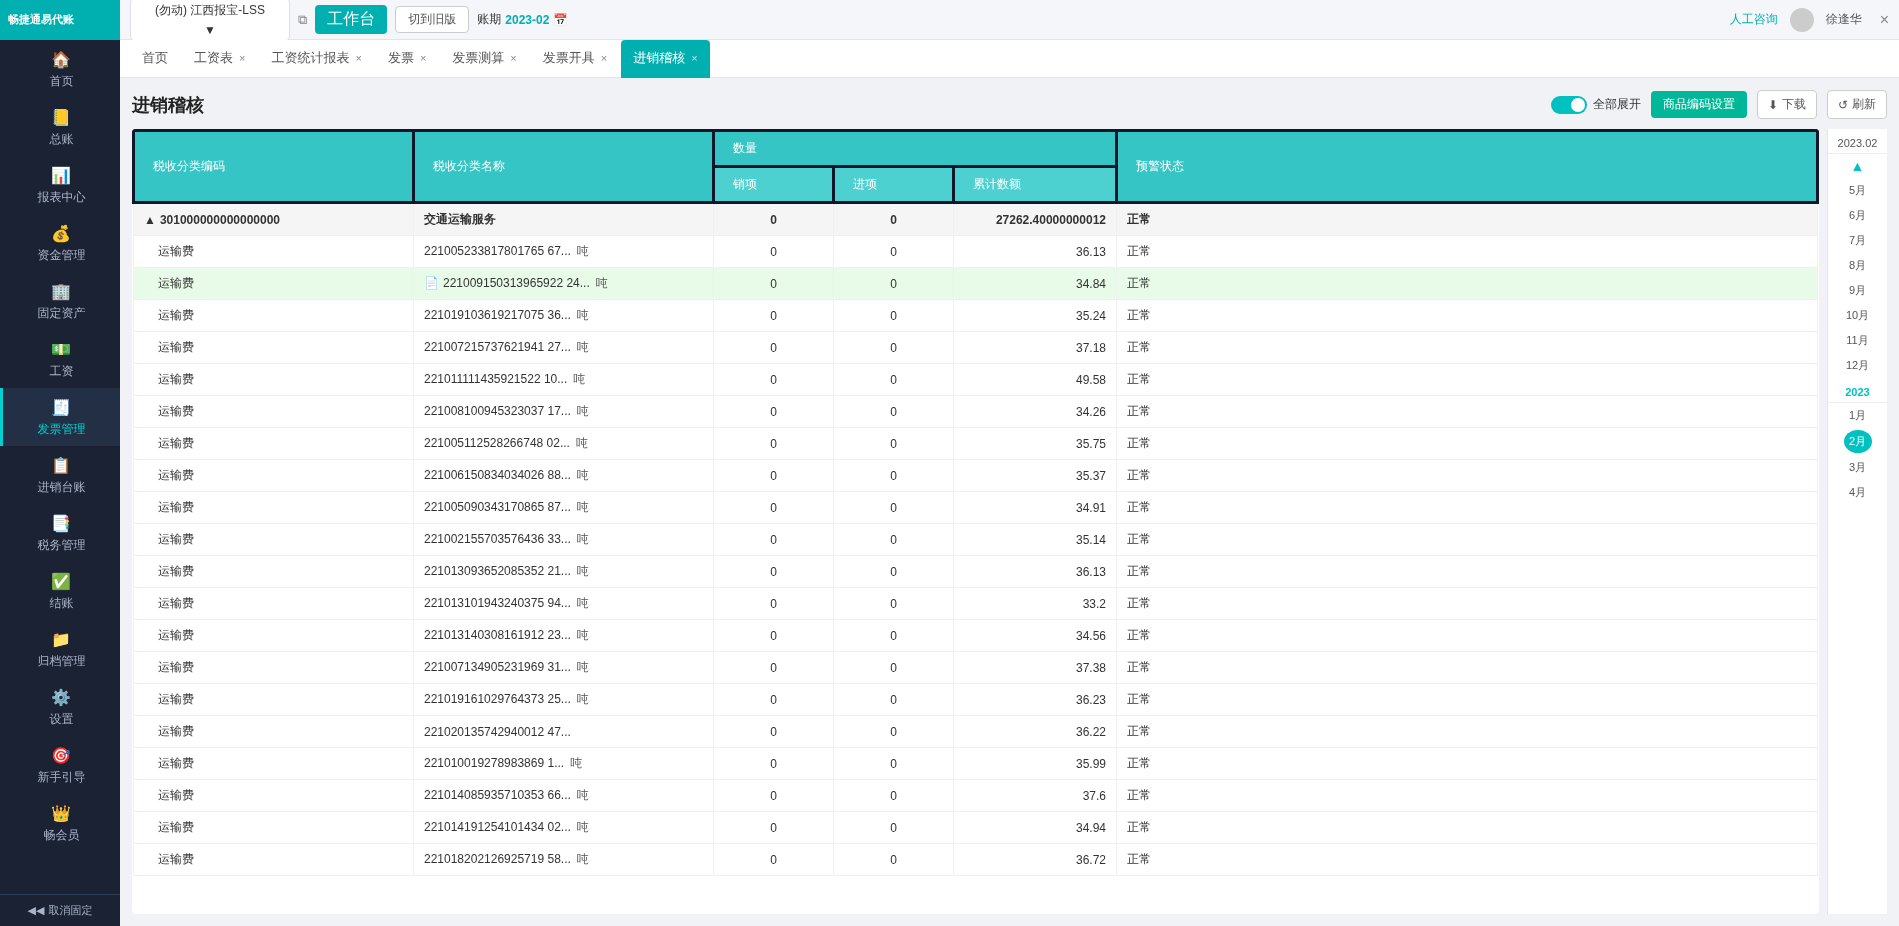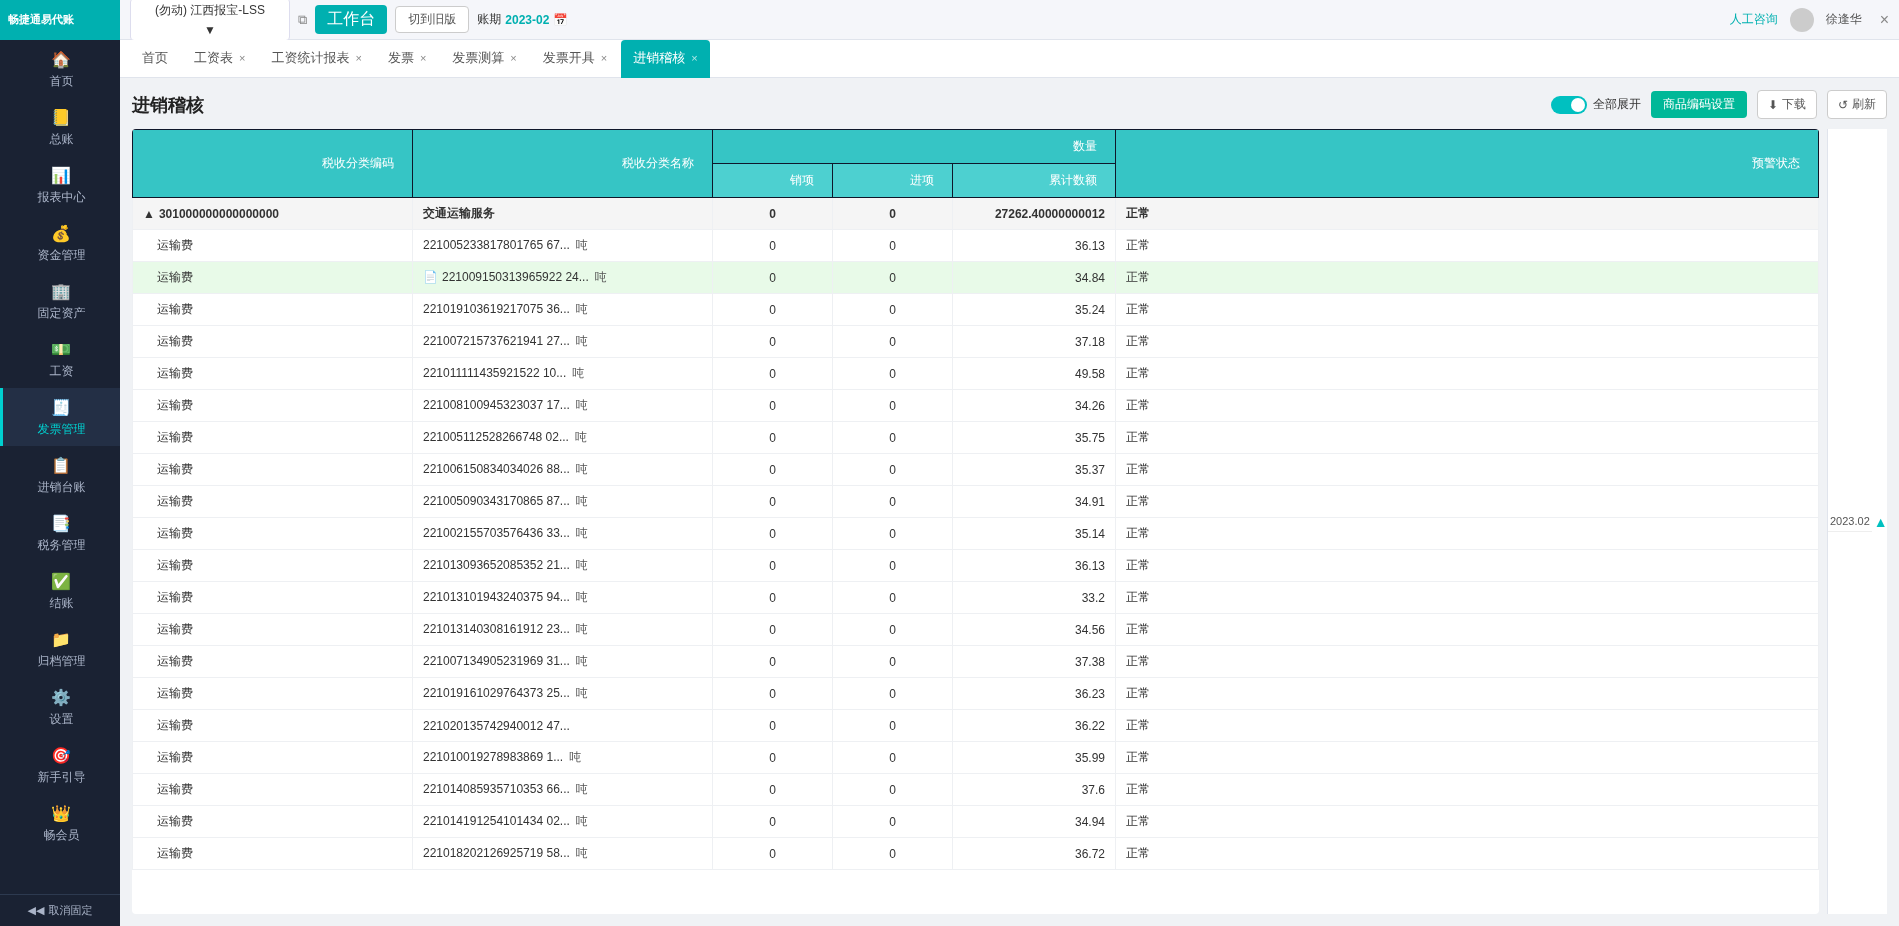--- a/index.html
+++ b/index.html
@@ -242,22 +242,22 @@
       width: 100%;
       border-collapse: collapse;
       font-size: 12px;
     }
     thead tr {
       background: #36c5c5;
       color: white;
     }
     thead tr th {
       padding: 8px 18px;
-      text-align: right;
-      border: 1px solid #0f172a;
+      text-align: left;
+      border: 3px solid #0f172a;
       font-weight: normal;
       white-space: nowrap;
     }
     thead tr.sub-header th {
       background: #4dd0d0;
     }
     tbody tr {
       border-bottom: 1px solid #eef0f3;
     }
     tbody tr.highlighted { background: #e8fae8; }
@@ -271,20 +271,21 @@
     td.indent { padding-left: 24px; }
     td.center { text-align: center; }
     td.right { text-align: right; }
 
     
     .right-panel {
       width: 60px;
       background: white;
       border-left: 1px solid #e0e4ec;
       display: flex;
+      flex-direction: column;
       align-items: center;
       padding: 4px 0;
       overflow-y: auto;
       font-size: 11px;
       color: #333;
       flex-shrink: 0;
     }
     .cal-year {
       font-size: 11px;
       color: #555;

